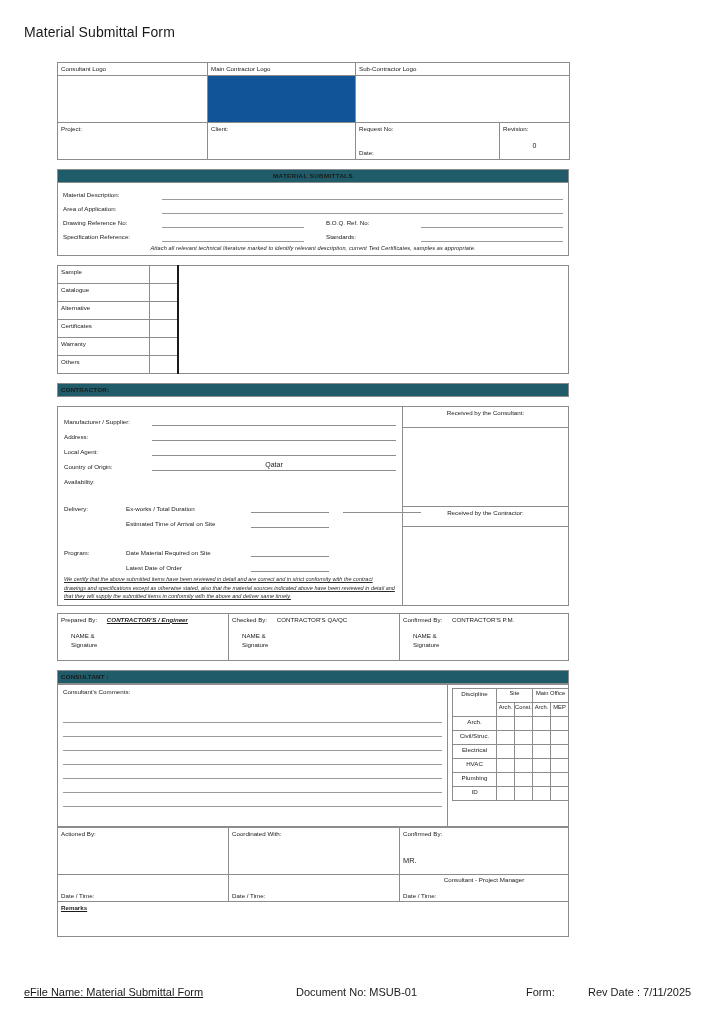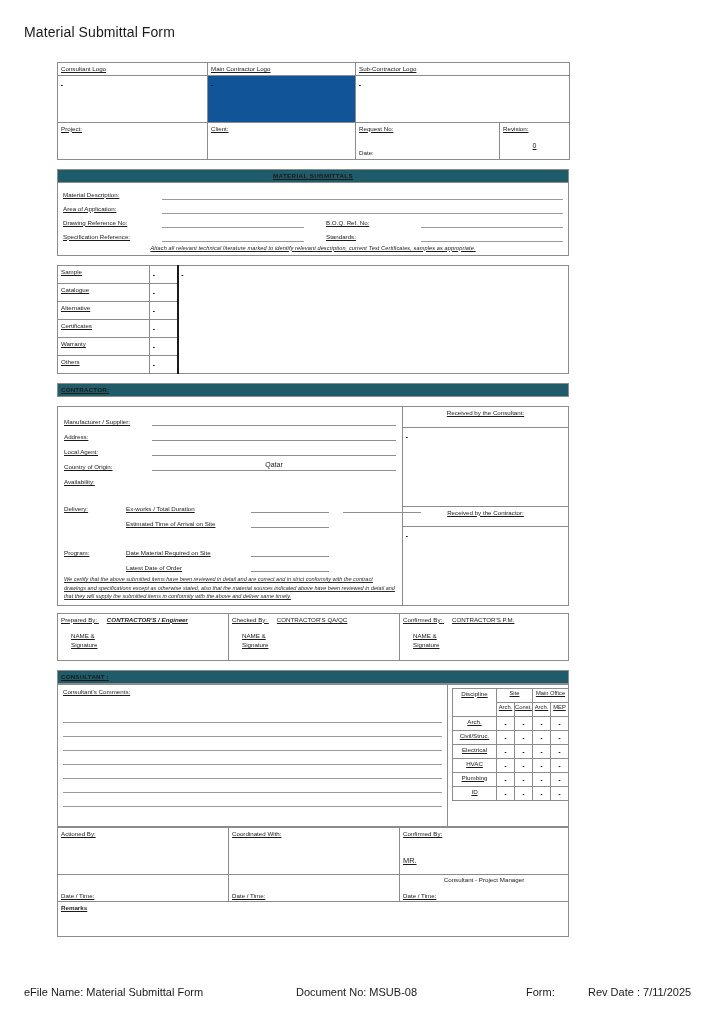--- a/index.html
+++ b/index.html
@@ -18,21 +18,21 @@
     position:absolute;left:24px;top:24px;
     font-size:14px;color:#1a1a1a;letter-spacing:.1px;
   }
 
   
   .form{
     position:absolute;left:57px;top:62px;
     width:512px;
   }
 
-  table.g{border-collapse:collapse;width:100%;table-layout:fixed;text-decoration:underline;}
+  table.g{border-collapse:collapse;width:100%;table-layout:fixed;}
   table.g td{
     border:1px solid #8c8c8c;
     vertical-align:top;
     font-size:6.2px;
     padding:2px 3px;
     line-height:1.25;
     color:#1a1a1a;
   }
 
   .logo-blue{background:#115598;}
@@ -108,21 +108,21 @@
   .mr{font-size:7.4px;padding-top:18px;}
   .cpm{text-align:center;font-size:6.2px;}
   .remarks{font-size:6.2px;font-weight:bold;text-decoration:underline;}
 
   
   .footer{
     position:absolute;left:24px;top:986px;width:676px;
     font-size:11px;color:#1a1a1a;
     display:flex;align-items:baseline;
   }
-  .footer .f1{width:272px;}
+  .footer .f1{width:272px;text-decoration:underline;}
   .footer .f2{width:230px;}
   .footer .f3{width:62px;}
   .footer .f4{flex:1 1 auto;}
 </style>
 </head>
 <body>
 
 <div class="page">
 
   <div class="doc-title">Material Submittal Form</div>
@@ -487,18 +487,18 @@
           <span class="remarks">Remarks</span>
         </td>
       </tr>
     </tbody>
       </table>
 
   </div>
 
   <div class="footer">
     <div class="f1">eFile Name: Material Submittal Form</div>
-    <div class="f2">Document No:  MSUB-08</div>
+    <div class="f2">Document No:  MSUB-01</div>
     <div class="f3">Form:</div>
     <div class="f4">Rev Date : 7/11/2025</div>
   </div>
 
 </div>
 
 </body></html>

